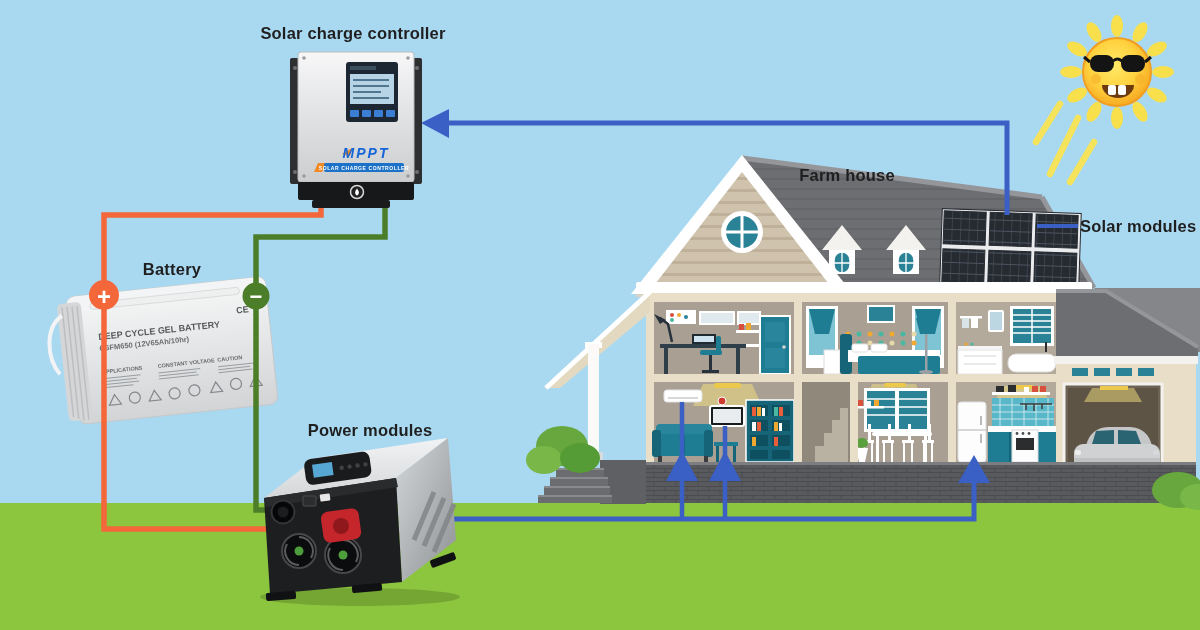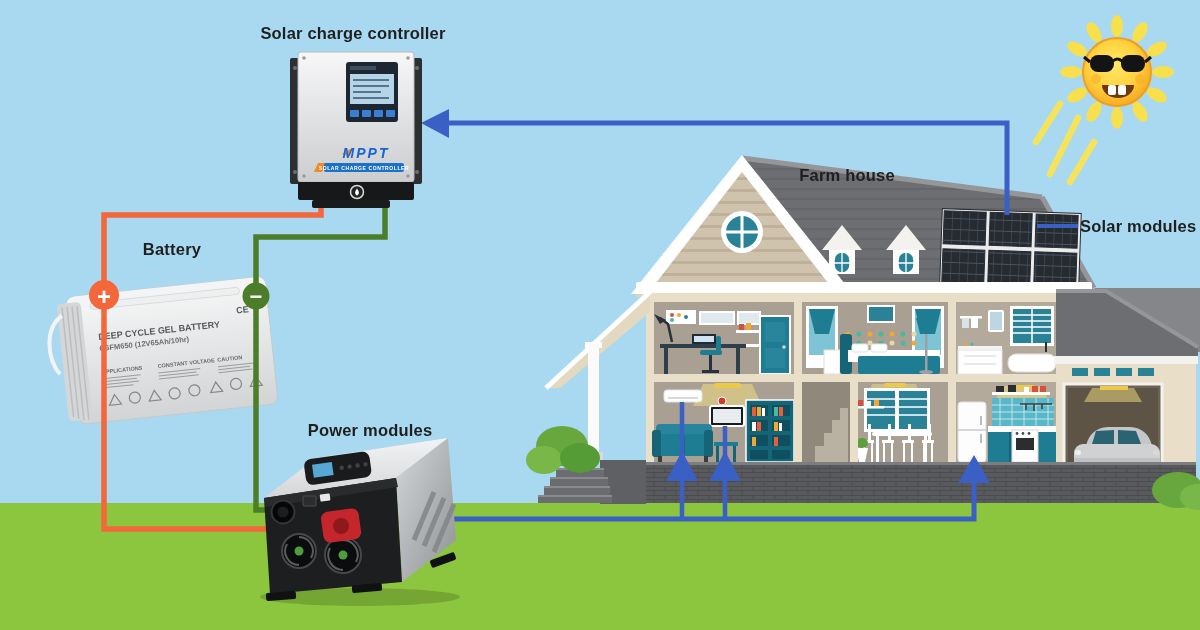--- a/index.html
+++ b/index.html
@@ -535,17 +535,17 @@
       <circle cx="283" cy="512" r="5.5" fill="#1c1d1f"></circle>
     </g>
     <g>
       <rect x="322" y="510" width="38" height="31" rx="7" fill="#c5262b" transform="rotate(-8 341 525)"></rect>
       <circle cx="341" cy="526" r="8" fill="#8f181d"></circle>
     </g>
   </g>
 </svg>
 
 <div class="label" style="left:353px;top:24px;">Solar charge controller</div>
-<div class="label" style="left:166px;top:240px;padding-left:12px;">Battery</div>
+<div class="label" style="left:166px;top:260px;padding-left:12px;">Battery</div>
 <div class="label" style="left:370px;top:421px;">Power modules</div>
 <div class="label" style="left:828px;top:166px;margin-left:19px;">Farm house</div>
 <div class="label anchor-left" style="left:1080px;top:217px;text-align:center;">Solar modules</div>
 </div>
 
 </body></html>

